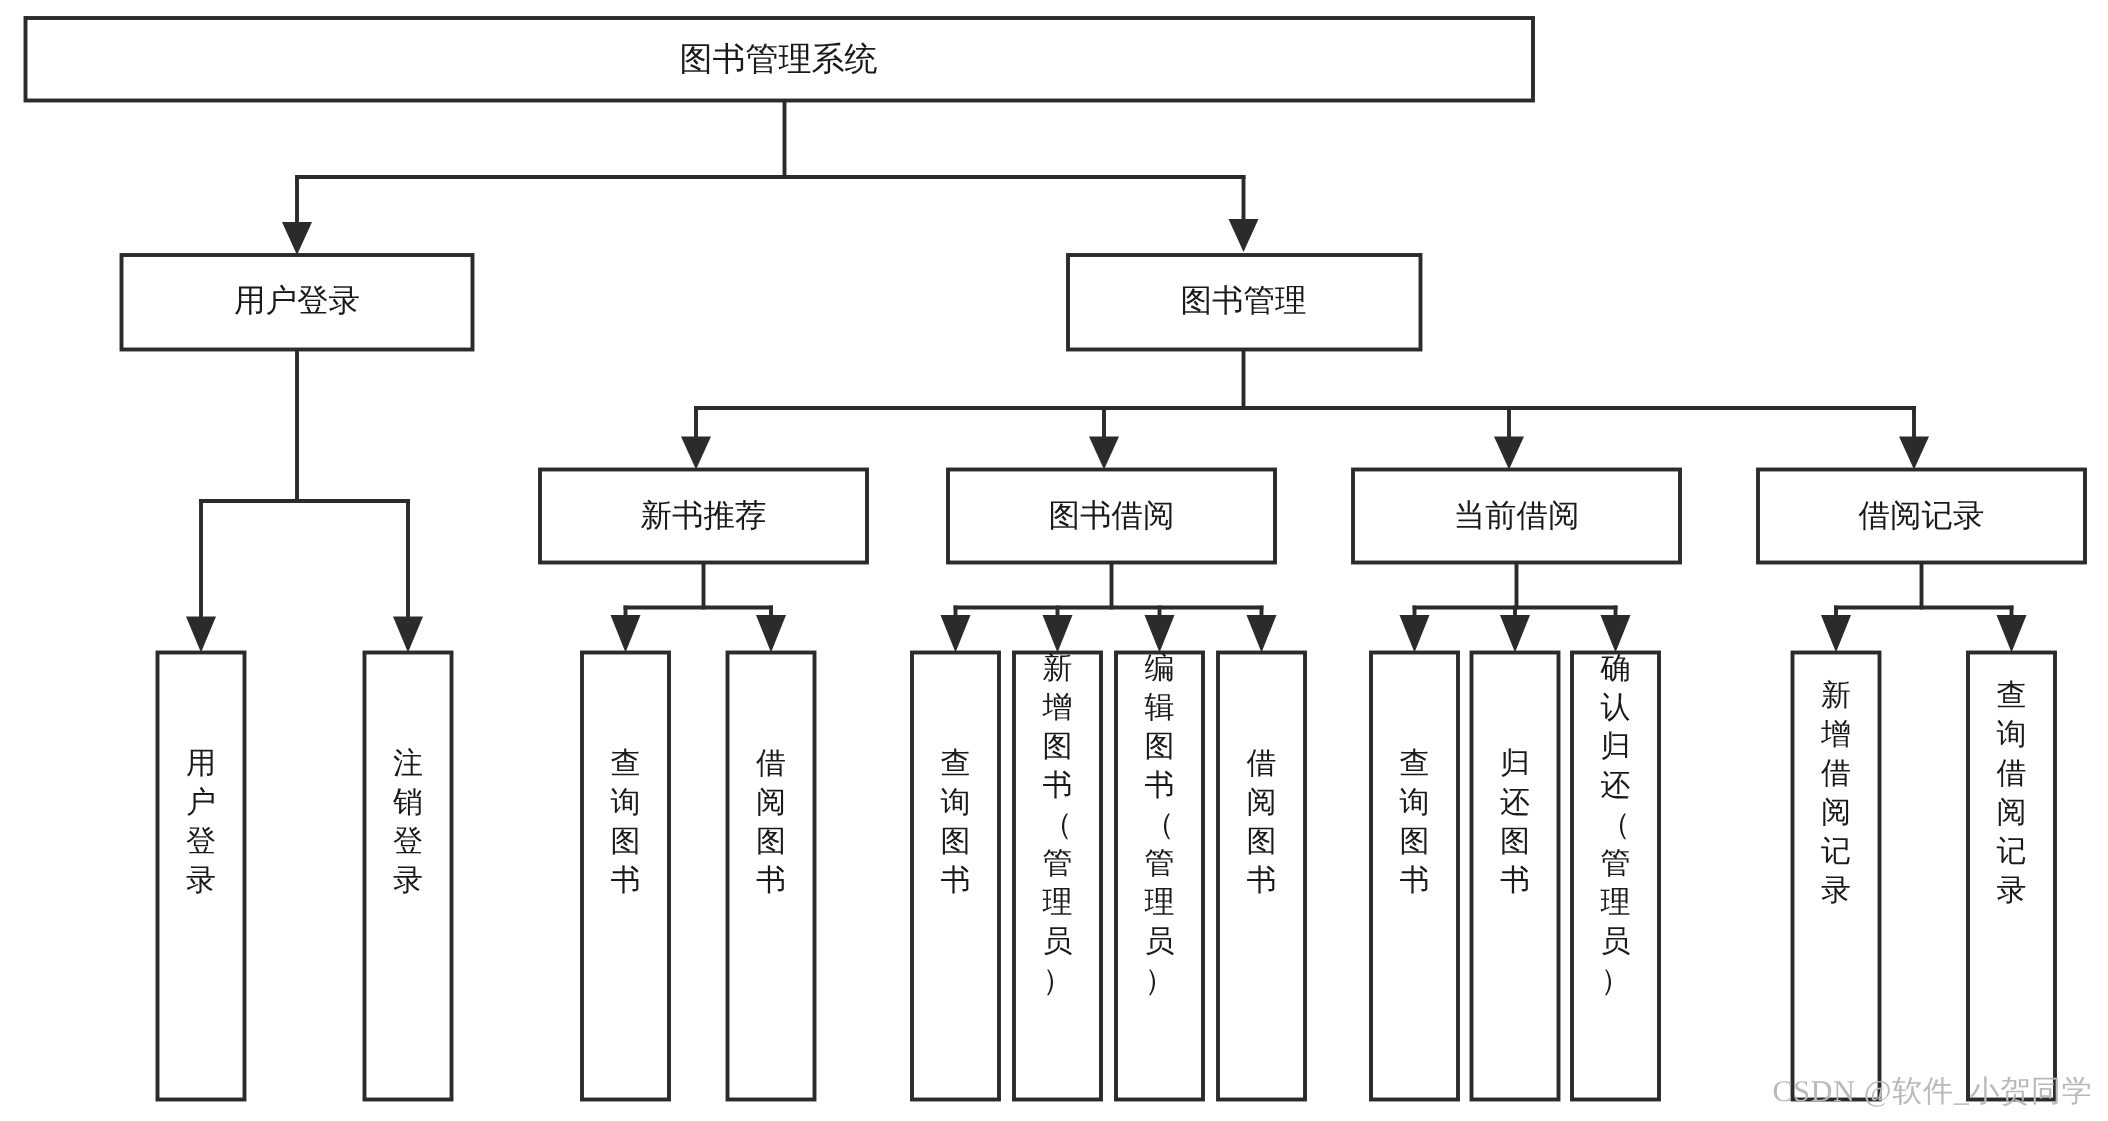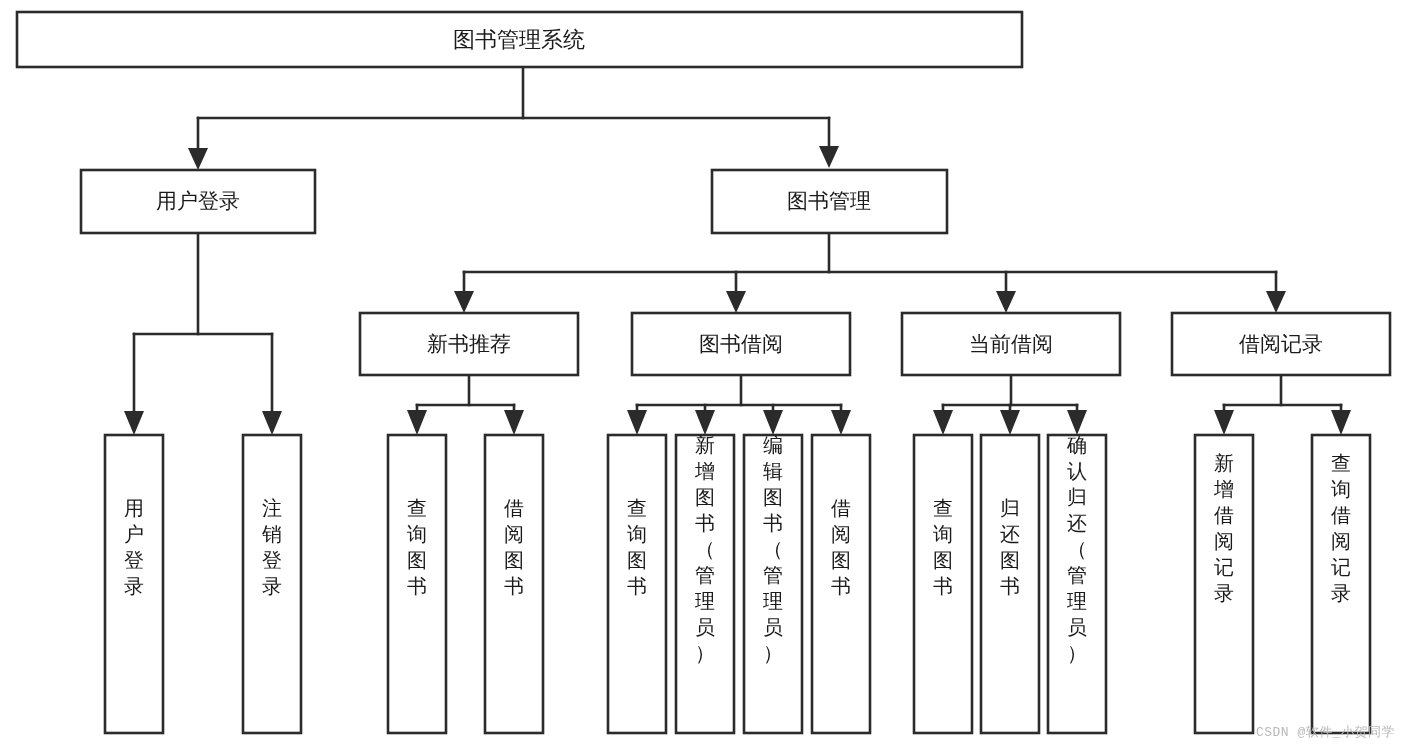--- a/index.html
+++ b/index.html
@@ -47,22 +47,22 @@
     stroke-linecap: square;
   }
   .arrow-head {
     fill: #2b2b2b;
     stroke: none;
   }
   .watermark {
     position: absolute;
     right: 10px;
     bottom: 6px;
-    font-family: Liberation Mono, monospace;
-    font-size: 13px;
+    font-family: Liberation Serif, serif;
+    font-size: 20px;
     color: #b9b9b9;
     letter-spacing: 0.5px;
     white-space: nowrap;
     pointer-events: none;
   }
 </style>
 </head>
 <body>
 
 <svg id="diagram" viewBox="0 0 1405 747" xmlns="http://www.w3.org/2000/svg">

